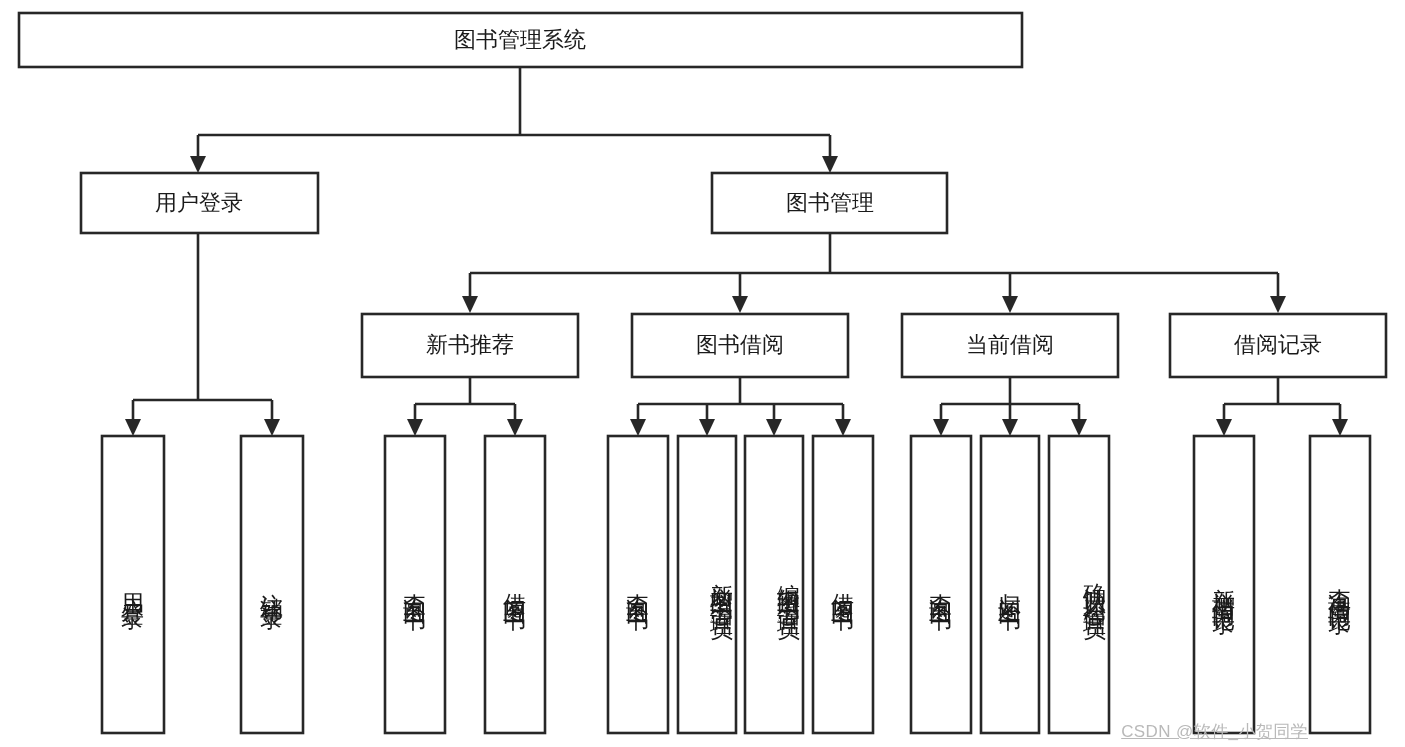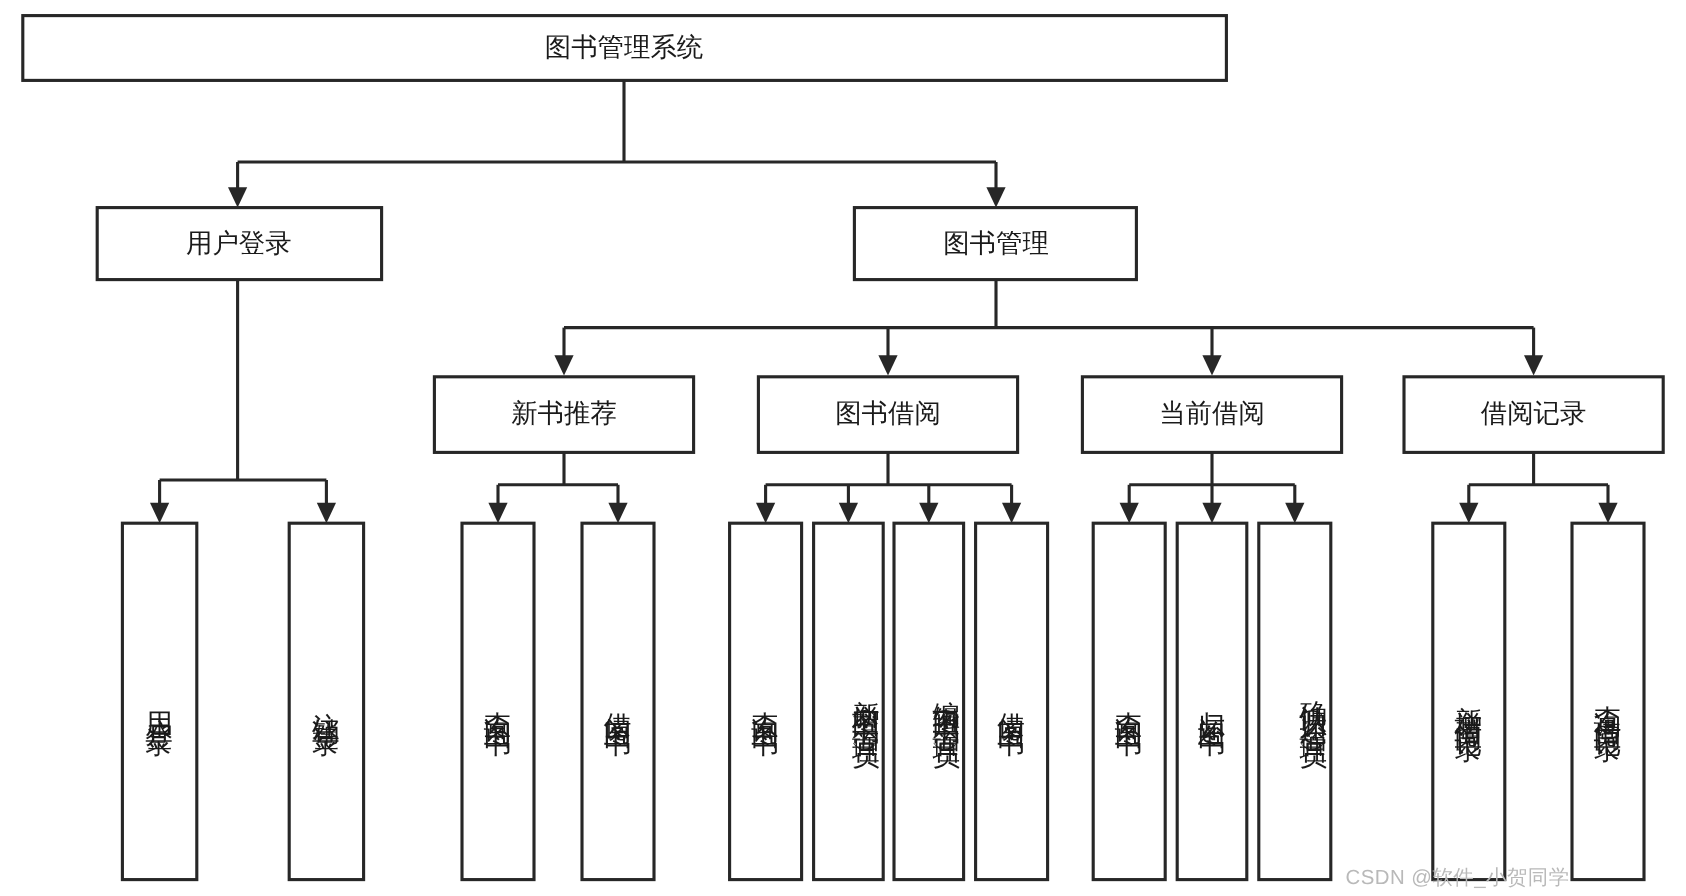--- a/index.html
+++ b/index.html
@@ -64,20 +64,21 @@
   .watermark {
     position: absolute;
     right: 8px;
     bottom: 4px;
     font-family: "Liberation Sans", "DejaVu Sans", sans-serif;
     font-size: 17px;
     color: #b9b9b9;
     letter-spacing: 0.4px;
     user-select: none;
     white-space: nowrap;
+    text-decoration: underline;
   }
 </style>
 </head>
 <body>
 
 <div id="diagram-root">
 
   <svg class="diagram-svg" viewBox="0 0 1405 747">
 
     <g>

